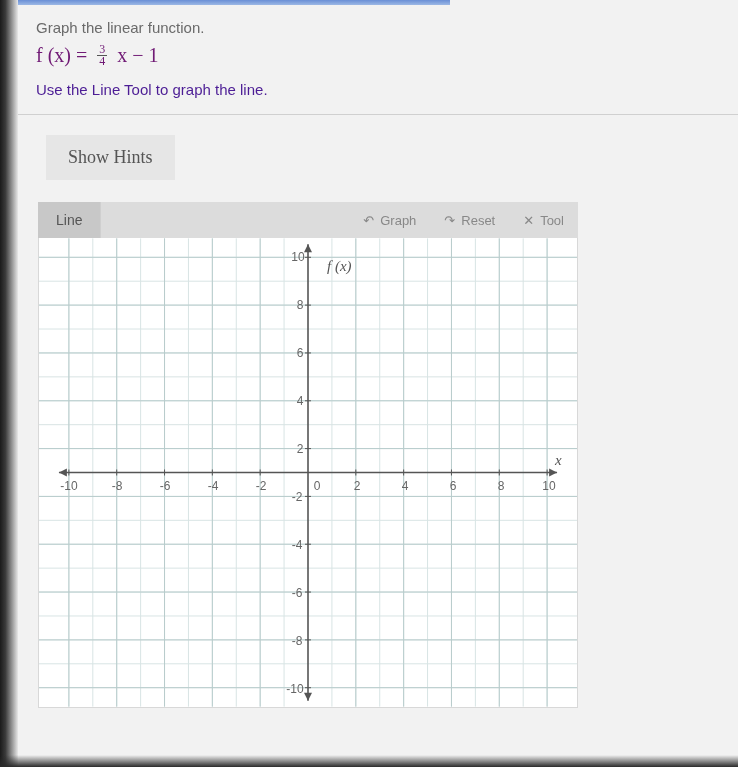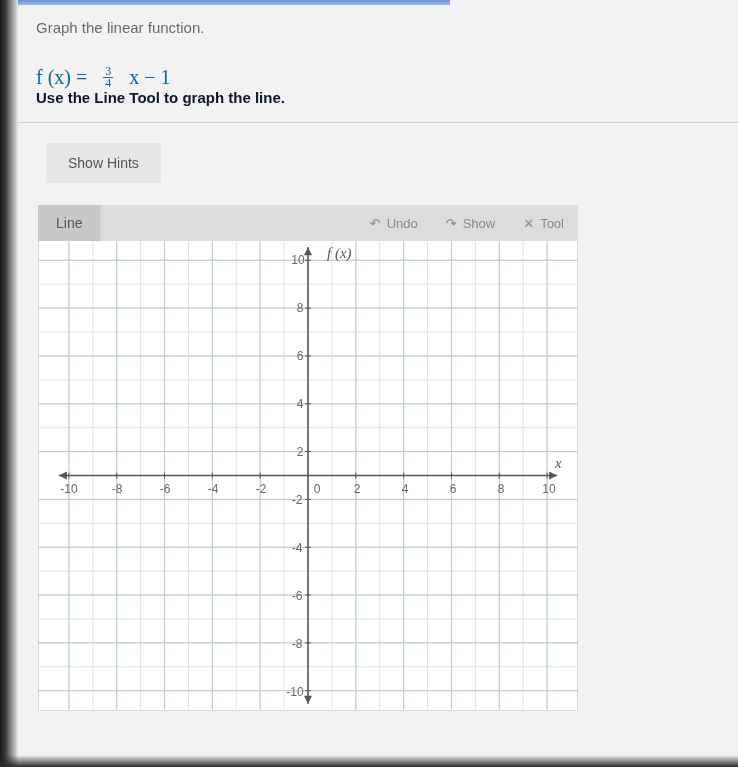--- a/index.html
+++ b/index.html
@@ -32,50 +32,52 @@
   }
   .top-accent {
     height: 5px;
     background: linear-gradient(to bottom, #6a8fd6 0%, #9cb8e5 100%);
     width: 60%;
   }
   .question {
     padding: 14px 18px 10px 18px;
     color: #555;
   }
-  .q-line1 { font-size: 15px; margin-bottom: 30px; color:#6a6a6a;}
+  .q-line1 { font-size: 15px; margin-bottom: 8px; color:#6a6a6a;}
   .q-eq {
     font-family: "Times New Roman", serif;
     font-size: 20px;
-    color: #0369a1;
+    color: #701a75;
+    margin-bottom: 14px;
     display: flex;
     align-items: center;
-    gap: 14px;
+    gap: 8px;
   }
   .frac {
     display: inline-flex;
     flex-direction: column;
     align-items: center;
     font-size: 12px;
     line-height: 11px;
     vertical-align: middle;
     margin: 0 2px;
   }
   .frac .num { border-bottom: 1px solid #555; padding: 0 2px; }
   .frac .den { padding: 0 2px; }
-  .q-line2 { font-size: 15px; color:#0f172a; margin-bottom: 6px; font-weight: bold;}
+  .q-line2 { font-size: 15px; color:#4c1d95; margin-bottom: 6px;}
   .divider { border-top: 1px solid #d0d0d0; margin: 0;}
   .hints-row { padding: 20px 28px 22px 28px; }
   .hints-btn {
     background: #e6e6e6;
     border: none;
     padding: 12px 22px;
-    font-size: 14px;
+    font-size: 18px;
     color: #555;
     cursor: pointer;
+    font-family: Liberation Serif, serif;
   }
   .tool-panel {
     margin: 0 0 6px 20px;
     width: 540px;
   }
   .toolbar {
     display: flex;
     align-items: stretch;
     background: #dcdcdc;
     height: 36px;
@@ -151,25 +153,25 @@
   <div class="hints-row">
     <button class="hints-btn">Show Hints</button>
   </div>
 
   <div class="tool-panel">
     <div class="toolbar">
       <div class="tool-tab">Line</div>
       <div class="spacer"></div>
       <div class="tbtn">
         <span class="ico">↶</span>
-        <span>Undo</span>
+        <span>Graph</span>
       </div>
       <div class="tbtn">
         <span class="ico">↷</span>
-        <span>Show</span>
+        <span>Reset</span>
       </div>
       <div class="tbtn">
         <span class="ico">✕</span>
         <span>Tool</span>
       </div>
     </div>
 
     <div class="graph-wrap">
       <svg class="grid" viewBox="0 0 540 470">
 
@@ -269,21 +271,21 @@
             <line x1="267" y1="163" x2="273" y2="163"></line>
             <line x1="267" y1="211" x2="273" y2="211"></line>
             <line x1="267" y1="259" x2="273" y2="259"></line>
             <line x1="267" y1="307" x2="273" y2="307"></line>
             <line x1="267" y1="355" x2="273" y2="355"></line>
             <line x1="267" y1="403" x2="273" y2="403"></line>
             <line x1="267" y1="451" x2="273" y2="451"></line>
         </g>
       </svg>
 
-      <div class="axis-label" style="left:288px; top:4px;">f (x)</div>
+      <div class="axis-label" style="left:288px; top:20px;">f (x)</div>
       <div class="axis-label" style="left:516px; top:214px;">x</div>
 
       <div class="tick-label" style="left:30px; top:248px;">-10</div>
       <div class="tick-label" style="left:78px; top:248px;">-8</div>
       <div class="tick-label" style="left:126px; top:248px;">-6</div>
       <div class="tick-label" style="left:174px; top:248px;">-4</div>
       <div class="tick-label" style="left:222px; top:248px;">-2</div>
       <div class="tick-label" style="left:278px; top:248px;">0</div>
       <div class="tick-label" style="left:318px; top:248px;">2</div>
       <div class="tick-label" style="left:366px; top:248px;">4</div>

